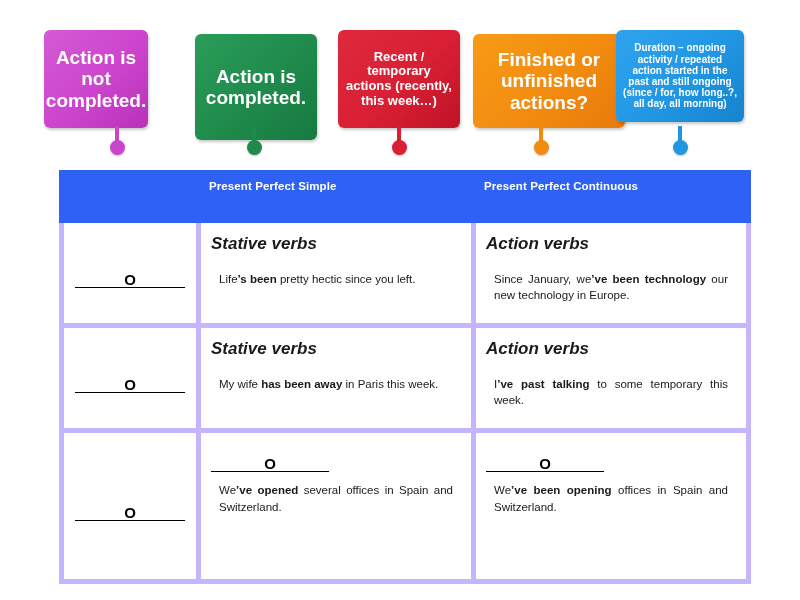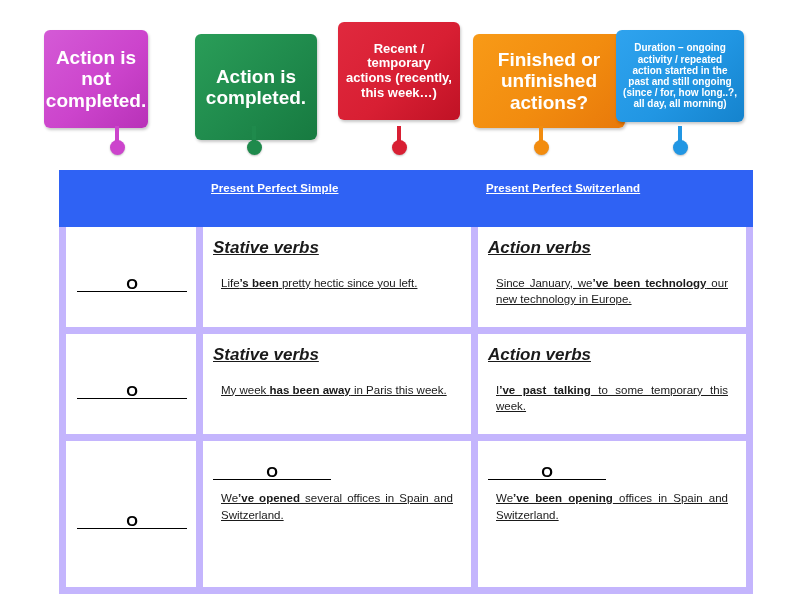--- a/index.html
+++ b/index.html
@@ -56,24 +56,23 @@
   
   #drop-table {
     position: absolute;
     left: 59px;
     top: 170px;
     width: 688px;
     border-collapse: collapse;
     table-layout: fixed;
   }
   #drop-table td, #drop-table th {
-    border: 7px solid #c4b5fd;
+    border: 5px solid #c4b5fd;
     vertical-align: top;
     padding: 0;
-    text-decoration: underline;
   }
   .hdr {
     background: #2f62f4;
     height: 38px;
     color: #ffffff;
     font-size: 11.5px;
     font-weight: bold;
     text-align: left;
     padding: 5px 8px 0 8px !important;
     border-color: #2f62f4 !important;
@@ -152,42 +151,42 @@
 </head>
 <body>
 
 <div id="callouts">
     <div class="callout" style="left: 44px; top: 30px; width: 104px; height: 98px; font-size: 19px; background: linear-gradient(135deg, rgb(212, 90, 214) 0%, rgb(204, 68, 204) 55%, rgb(184, 50, 184) 100%);">Action is not completed.</div>
     <div class="callout-stem" style="color: rgb(204, 68, 204); left: 115px; top: 126px; height: 16px;"></div>
     <div class="callout-dot" style="color: rgb(204, 68, 204); left: 110px; top: 140px;"></div>
     <div class="callout" style="left: 195px; top: 34px; width: 122px; height: 106px; font-size: 19px; background: linear-gradient(135deg, rgb(42, 157, 88) 0%, rgb(31, 138, 76) 55%, rgb(23, 122, 64) 100%);">Action is completed.</div>
     <div class="callout-stem" style="color: rgb(31, 138, 76); left: 252px; top: 126px; height: 16px;"></div>
     <div class="callout-dot" style="color: rgb(31, 138, 76); left: 247px; top: 140px;"></div>
-    <div class="callout" style="left: 338px; top: 22px; width: 122px; height: 98px; font-size: 13px; background: linear-gradient(135deg, rgb(224, 41, 62) 0%, rgb(216, 31, 51) 55%, rgb(192, 18, 37) 100%);">Recent / temporary actions (recently, this week…)</div>
+    <div class="callout" style="left: 338px; top: 30px; width: 122px; height: 98px; font-size: 13px; background: linear-gradient(135deg, rgb(224, 41, 62) 0%, rgb(216, 31, 51) 55%, rgb(192, 18, 37) 100%);">Recent / temporary actions (recently, this week…)</div>
     <div class="callout-stem" style="color: rgb(216, 31, 51); left: 397px; top: 126px; height: 16px;"></div>
     <div class="callout-dot" style="color: rgb(216, 31, 51); left: 392px; top: 140px;"></div>
     <div class="callout" style="left: 473px; top: 34px; width: 152px; height: 94px; font-size: 19px; background: linear-gradient(135deg, rgb(248, 154, 23) 0%, rgb(242, 140, 15) 55%, rgb(232, 121, 10) 100%);">Finished or unfinished actions?</div>
     <div class="callout-stem" style="color: rgb(242, 140, 15); left: 539px; top: 126px; height: 16px;"></div>
     <div class="callout-dot" style="color: rgb(242, 140, 15); left: 534px; top: 140px;"></div>
     <div class="callout" style="left: 616px; top: 30px; width: 128px; height: 92px; font-size: 10px; background: linear-gradient(135deg, rgb(47, 163, 238) 0%, rgb(33, 150, 227) 55%, rgb(21, 131, 205) 100%);">Duration – ongoing activity / repeated action started in the past and still ongoing (since / for, how long..?, all day, all morning)</div>
     <div class="callout-stem" style="color: rgb(33, 150, 227); left: 678px; top: 126px; height: 16px;"></div>
     <div class="callout-dot" style="color: rgb(33, 150, 227); left: 673px; top: 140px;"></div>
   </div>
 
 <table id="drop-table">
   <colgroup>
     <col class="col-drop">
       <col class="col-body">
       <col class="col-body">
   </colgroup>
   <thead>
     <tr>
       <th class="hdr blank-hdr"></th>
       <th class="hdr">Present Perfect Simple</th>
-      <th class="hdr">Present Perfect Switzerland</th>
+      <th class="hdr">Present Perfect Continuous</th>
     </tr>
   </thead>
   <tbody id="table-body">
       <tr class="row1">
         <td class="cell-drop">
           <span class="slot">
             <span class="slot-marker">O</span>
             <span class="slot-line"></span>
           </span>
         </td>
@@ -202,21 +201,21 @@
       </tr>
       <tr class="row2">
         <td class="cell-drop">
           <span class="slot">
             <span class="slot-marker">O</span>
             <span class="slot-line"></span>
           </span>
         </td>
         <td class="cell-body">
           <div class="verbs-label">Stative verbs</div>
-          <p class="sentence"><span>My week </span><b>has been away</b><span> in Paris this week.</span></p>
+          <p class="sentence"><span>My wife </span><b>has been away</b><span> in Paris this week.</span></p>
         </td>
         <td class="cell-body">
           <div class="verbs-label">Action verbs</div>
           <p class="sentence"><span>I</span><b>’ve past talking</b><span> to some temporary this week.</span></p>
         </td>
       </tr>
       <tr class="row3">
         <td class="cell-drop">
           <span class="slot">
             <span class="slot-marker">O</span>

